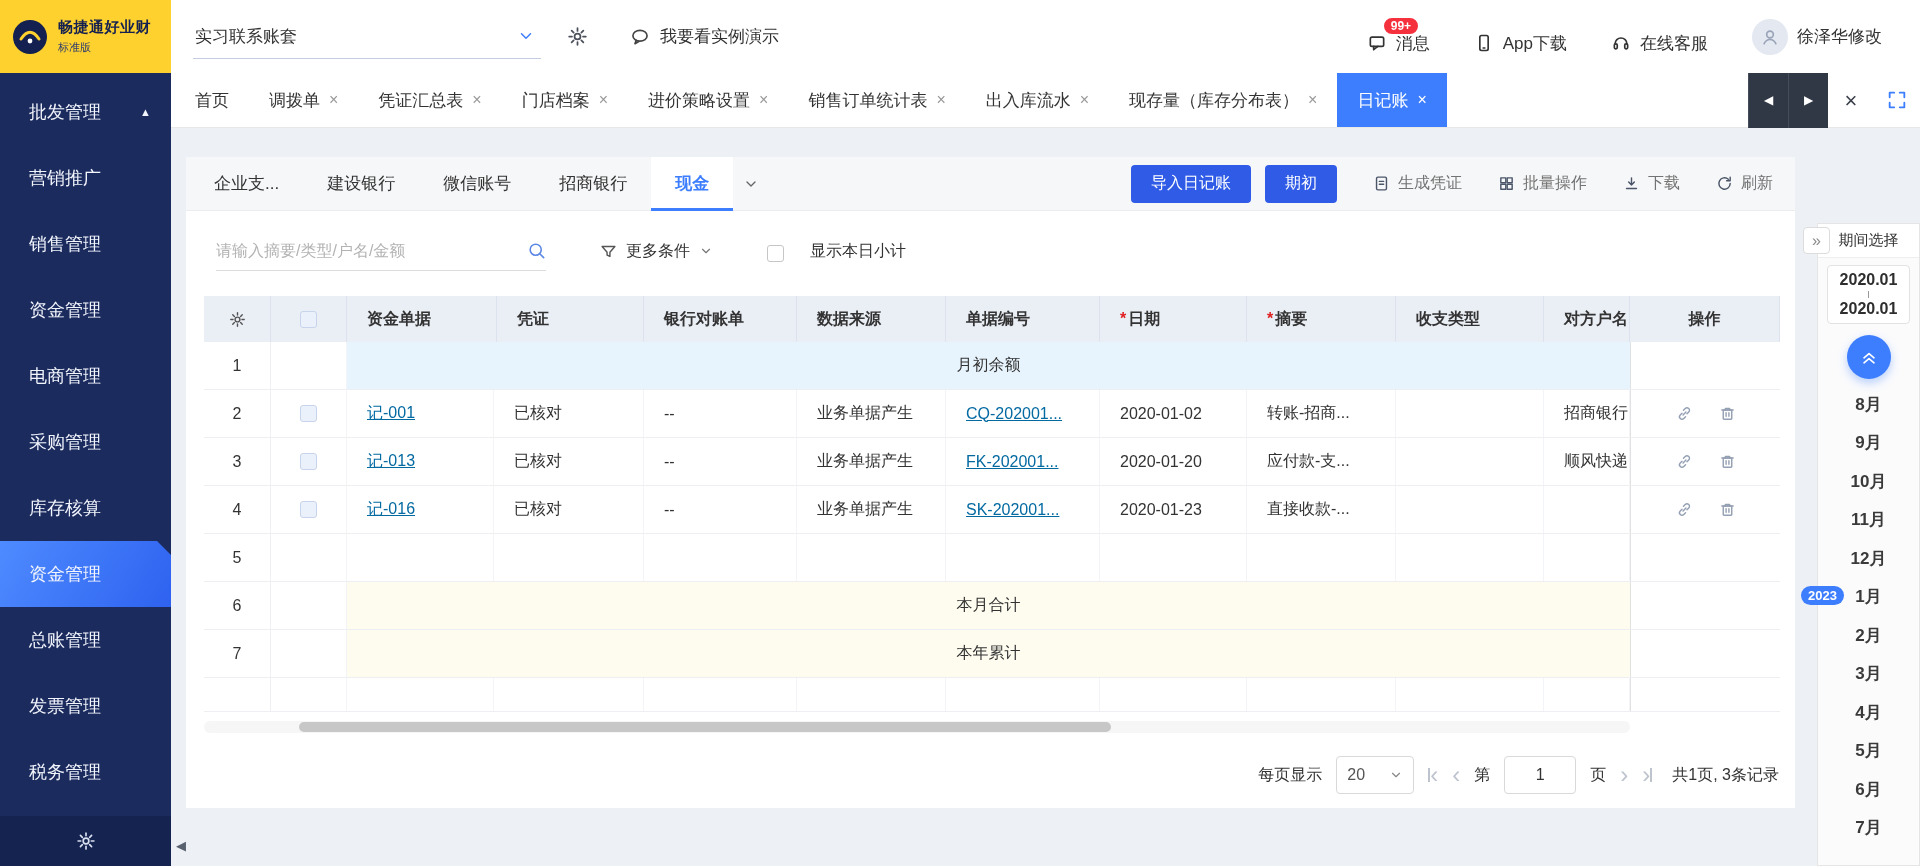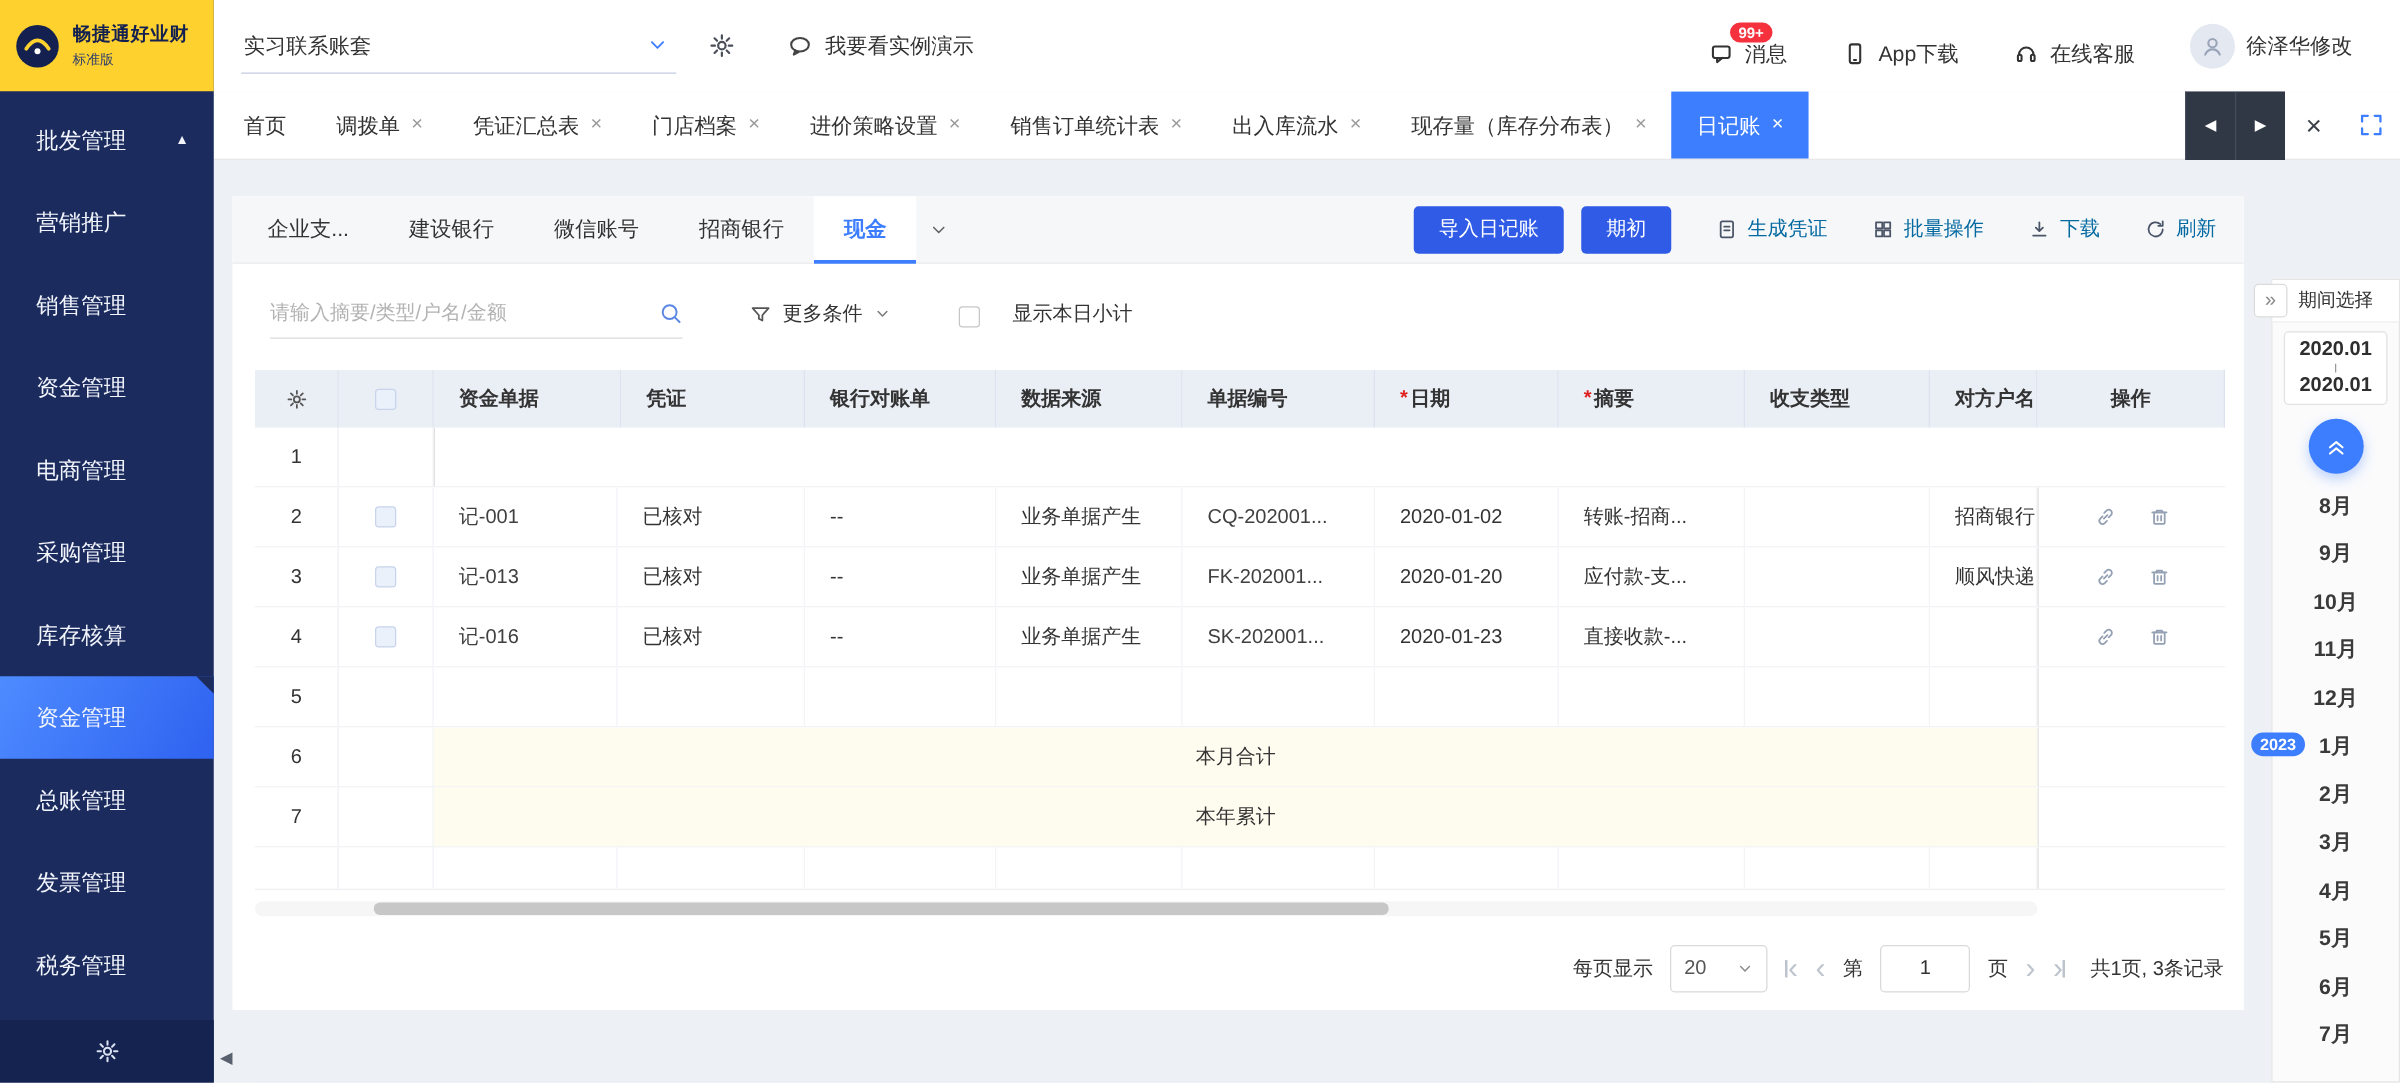--- a/index.html
+++ b/index.html
@@ -45,21 +45,21 @@
 
 
 .card{position:absolute;left:186px;top:157px;width:1609px;height:651px;background:#fff;z-index:2}
 .strip{position:absolute;top:0;left:0;width:100%;height:54px;background:#F6F7F9;border-bottom:1px solid #ECECEC;display:flex;align-items:center}
 .subtabs{display:flex;align-items:stretch;height:54px;padding-left:4px}
 .subtab{display:flex;align-items:center;padding:0 24px;font-size:17px;cursor:pointer}
 .subtab.active{background:#fff;color:#3D7EFF;font-weight:bold;box-shadow:inset 0 -3px 0 #3D7EFF}
 .subtab-chev{width:36px;display:flex;align-items:center;justify-content:center;color:#666;cursor:pointer}
 .toolbar-btns{margin-left:auto;display:flex;align-items:center;padding-right:22px}
 .btn-primary{height:38px;padding:0 20px;margin-left:14px;background:#2F5BE7;color:#fff;border-radius:4px;font-size:16px;display:flex;align-items:center;cursor:pointer}
-.tool-btn{display:flex;align-items:center;gap:8px;font-size:16px;margin-left:36px;cursor:pointer;color:#0369a1}
+.tool-btn{display:flex;align-items:center;gap:8px;font-size:16px;margin-left:36px;cursor:pointer;color:#737373}
 .tool-btn .tool-ico{color:#4A5568}
 
 .filter-row{position:absolute;top:54px;left:0;width:100%;height:80px;display:flex;align-items:center;padding:0 30px;gap:54px}
 .search-box{width:330px;height:40px;border-bottom:1px solid #DBDBDB;display:flex;align-items:center}
 .search-box input{flex:1;border:none;outline:none;font-size:16px;color:#333;background:transparent}
 .search-box input::placeholder{color:#B3B3B3}
 .search-ico{color:#5B87E5;cursor:pointer;margin-left:8px}
 .more{display:flex;align-items:center;gap:9px;font-size:16px;cursor:pointer}
 .more .fun{color:#555}
 .more .mchev{color:#777}
@@ -77,21 +77,21 @@
 .req{color:#E02020;margin-right:2px}
 .trow{display:flex;height:48px;background:#fff;border-bottom:1px solid #EDEFF3}
 .trow.filler{height:34px}
 .td{display:flex;align-items:center;padding-left:20px;font-size:16px;border-right:1px solid #F2F4F8;overflow:hidden;white-space:nowrap}
 .td.c-num{width:67px;justify-content:center;padding-left:0;border-right:1px solid #EDEFF3}
 .td.c-chk{width:76px;justify-content:center;padding-left:0}
 .td.c-ops{width:150px;justify-content:center;padding-left:0;gap:26px;color:#94A0B3;border-left:1px solid #E1E1E1;border-right:none}
 .td.merged{width:1283px;justify-content:center;padding-left:0;border-right:none}
 .bg-blue{background:#E8F4FD}
 .bg-cream{background:#FEFBEF}
-.lnk{cursor:pointer;color:#404040}
+.lnk{text-decoration:underline;cursor:pointer;color:#0369a1}
 .op-ico{cursor:pointer;display:flex}
 
 .hscroll{position:absolute;left:18px;top:564px;width:1426px;height:12px;background:#F6F6F6;border-radius:6px;cursor:pointer}
 .hthumb{position:absolute;left:95px;top:1px;width:812px;height:10px;background:#C7C7C7;border-radius:5px;cursor:pointer}
 
 
 .pager{position:absolute;top:596px;right:16px;height:44px;display:flex;align-items:center;gap:14px;font-size:16px}
 .pg-select{width:78px;height:38px;border:1px solid #D9D9D9;border-radius:4px;display:flex;align-items:center;justify-content:space-between;padding:0 10px;cursor:pointer;background:#fff;color:#555}
 .sel-chev{color:#888}
 .pg-input{width:72px;height:38px;border:1px solid #D9D9D9;border-radius:4px;text-align:center;font-size:16px;color:#333;outline:none;font-family:inherit}
@@ -440,20 +440,21 @@
           <span>对方户名</span>
         </div>
         <div class="th c-ops" style="width: 150px;">
           <span>操作</span>
         </div>
       </div>
     <div id="tbody">
         <div class="trow">
           <div class="td c-num">1</div>
           <div class="td c-chk"></div>
+          <div class="td merged bg-blue">月初余额</div>
           <div class="td c-ops"></div>
         </div>
         <div class="trow">
           <div class="td c-num">2</div>
           <div class="td c-chk">
             <span class="chk"></span>
           </div>
           <div class="td" style="width:147px">
             <span class="lnk">记-001</span>
           </div>

